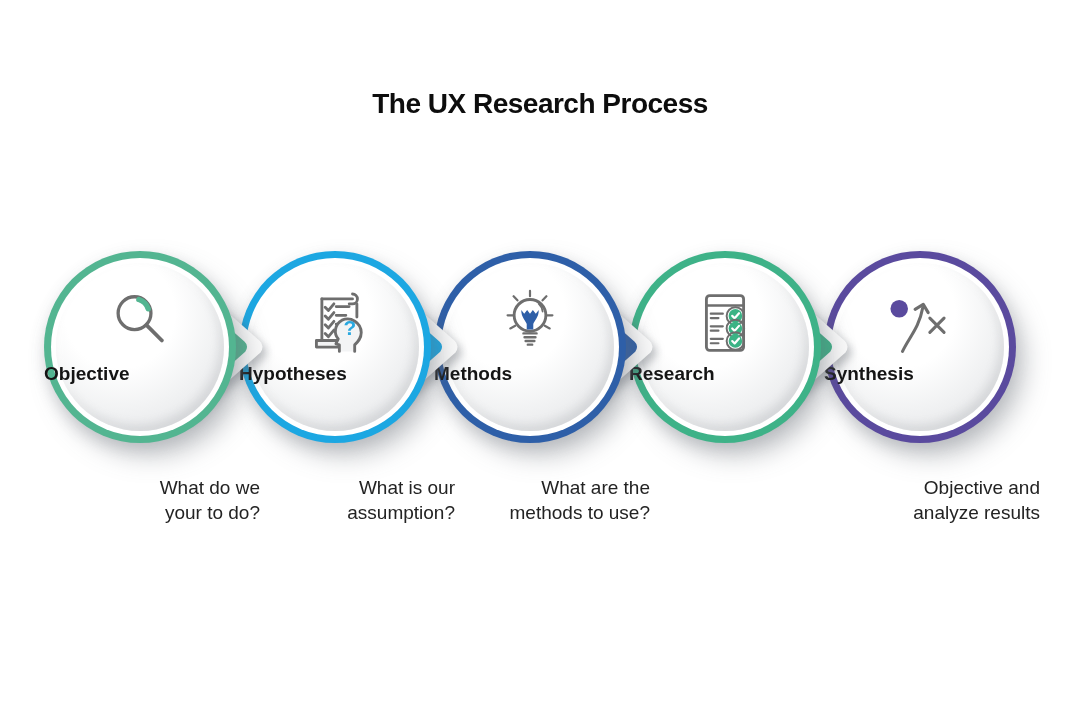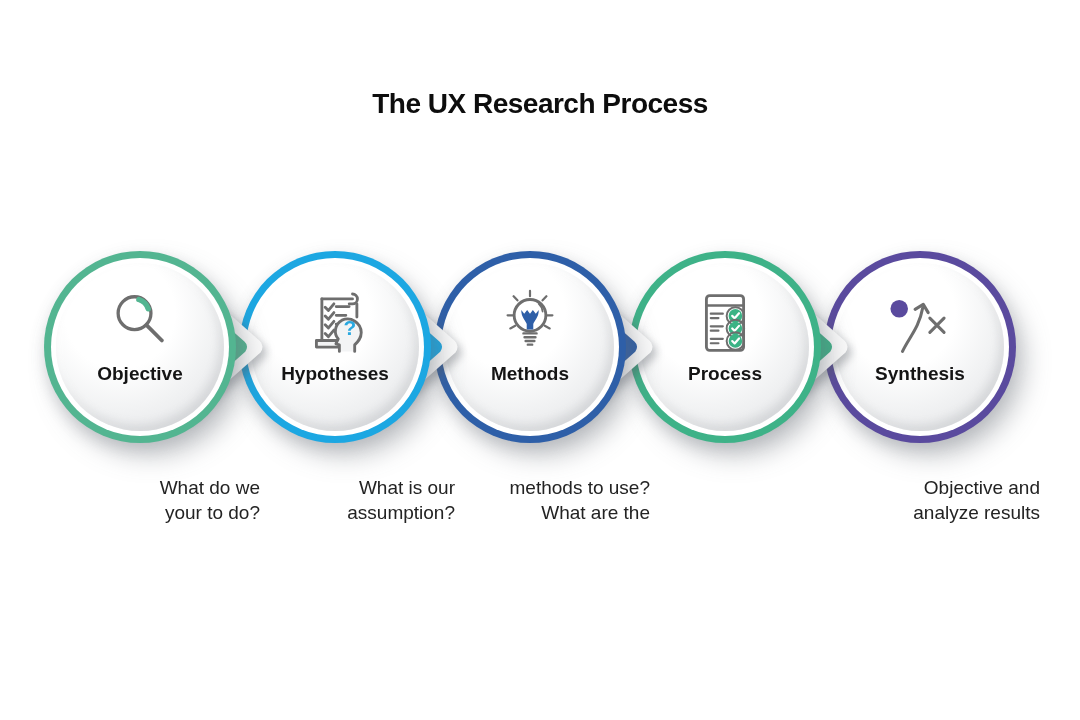--- a/index.html
+++ b/index.html
@@ -36,21 +36,21 @@
   .disc{
     position:absolute;inset:12px;border-radius:50%;
     background:radial-gradient(circle at 38% 30%,#ffffff 35%,#f1f2f3 62%,#e0e1e4 96%);
     box-shadow:inset -4px -6px 10px rgba(130,135,140,.20),inset 3px 4px 8px rgba(255,255,255,.95);
   }
   .icon-box{
     position:absolute;left:61px;top:37px;width:70px;height:70px;
   }
   .step-label{
     position:absolute;left:0;top:112px;width:100%;
-    text-align:center;font-size:19px;font-weight:bold;color:#141414;
+    font-size:19px;font-weight:bold;color:#141414;
   }
   .step-desc{
     position:absolute;left:-24px;top:224px;width:240px;
     text-align:right;font-size:19px;line-height:25px;color:#232323;
   }
   .step-desc span{display:block;}
 </style>
 </head>
 <body>
 
@@ -118,22 +118,22 @@
         <circle cx="32" cy="25" r="14.5" stroke="#6e6e6e" stroke-width="2.6"></circle>
         <path d="M40,14.5 a11,11 0 0 1 3.5,7" stroke="#6e6e6e" stroke-width="1.6" stroke-linecap="round"></path>
         <path d="M24,20 l2.7,3.5 2.7,-3.5 2.6,3.5 2.6,-3.5 2.7,3.5 2.7,-3.5 c0,7 -4,9.5 -5,13 l0,5 h-6 l0,-5 c-1,-3.5 -5,-6 -5,-13 z" fill="var(--accent)"></path>
         <path d="M26,41.5 h12 M27,45 h10 M28,48.5 h8 M30,51.8 h4" stroke="#6e6e6e" stroke-width="2.2" stroke-linecap="round"></path>
         <path d="M32,2.5 v5 M17,7.5 l3.5,3.8 M47,7.5 l-3.5,3.8 M11.5,25 h5.5 M47,25 h5.5 M14,37 l4.5,-2.5 M50,37 l-4.5,-2.5" stroke="#6e6e6e" stroke-width="2" stroke-linecap="round"></path>
       </svg>
     </div>
     <div class="step-label">Methods</div>
   </div>
   <div class="step-desc">
+    <span>What are the</span>
     <span>methods to use?</span>
-    <span>What are the</span>
   </div>
 </div>
 
 <div class="step step-3" style="--ring: #3EB288; --accent: #3BB385;">
   <svg class="chevron" width="120" height="200" viewBox="0 0 120 200" fill="none">
     <path d="M30,38 L100,100 L30,162" stroke="#fafafa" stroke-width="17" stroke-linecap="round" stroke-linejoin="round"></path>
     <path d="M16,38 L86,100 L16,162" stroke="var(--ring)" stroke-width="14" stroke-linecap="round" stroke-linejoin="round"></path>
   </svg>
   <div class="circle">
     <div class="disc"></div>
@@ -146,21 +146,21 @@
         <circle cx="41.5" cy="25.5" r="8" stroke="#6e6e6e" stroke-width="1.8"></circle>
         <path d="M38.6,25.5 l2.2,2.2 4,-4.6" stroke="#ffffff" stroke-width="2" stroke-linecap="round" stroke-linejoin="round"></path>
         <circle cx="41.5" cy="37" r="6.2" fill="var(--accent)"></circle>
         <circle cx="41.5" cy="37" r="8" stroke="#6e6e6e" stroke-width="1.8"></circle>
         <path d="M38.6,37 l2.2,2.2 4,-4.6" stroke="#ffffff" stroke-width="2" stroke-linecap="round" stroke-linejoin="round"></path>
         <circle cx="41.5" cy="48.5" r="6.2" fill="var(--accent)"></circle>
         <circle cx="41.5" cy="48.5" r="8" stroke="#6e6e6e" stroke-width="1.8"></circle>
         <path d="M38.6,48.5 l2.2,2.2 4,-4.6" stroke="#ffffff" stroke-width="2" stroke-linecap="round" stroke-linejoin="round"></path>
       </svg>
     </div>
-    <div class="step-label">Process</div>
+    <div class="step-label">Research</div>
   </div>
 </div>
 
 <div class="step step-4" style="--ring: #5A4A9E; --accent: #5A4A9E;">
   <div class="circle">
     <div class="disc"></div>
     <div class="icon-box">
       <svg width="70" height="70" viewBox="0 0 64 64" fill="none">
         <circle cx="13" cy="19" r="8" fill="var(--accent)"></circle>
         <path d="M16,58 C22,45 31,37 34.5,18" stroke="#6e6e6e" stroke-width="2.8" stroke-linecap="round"></path>

